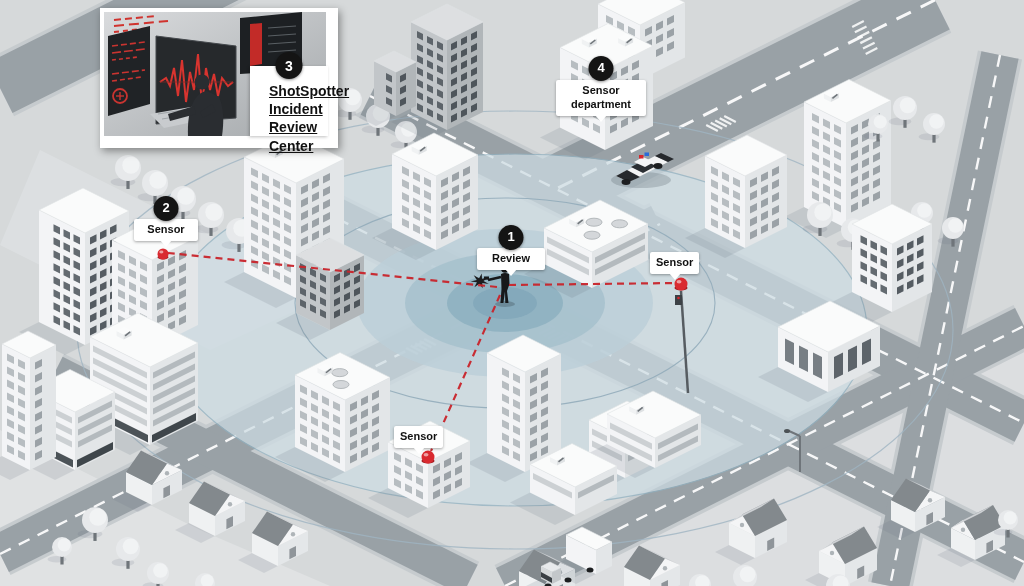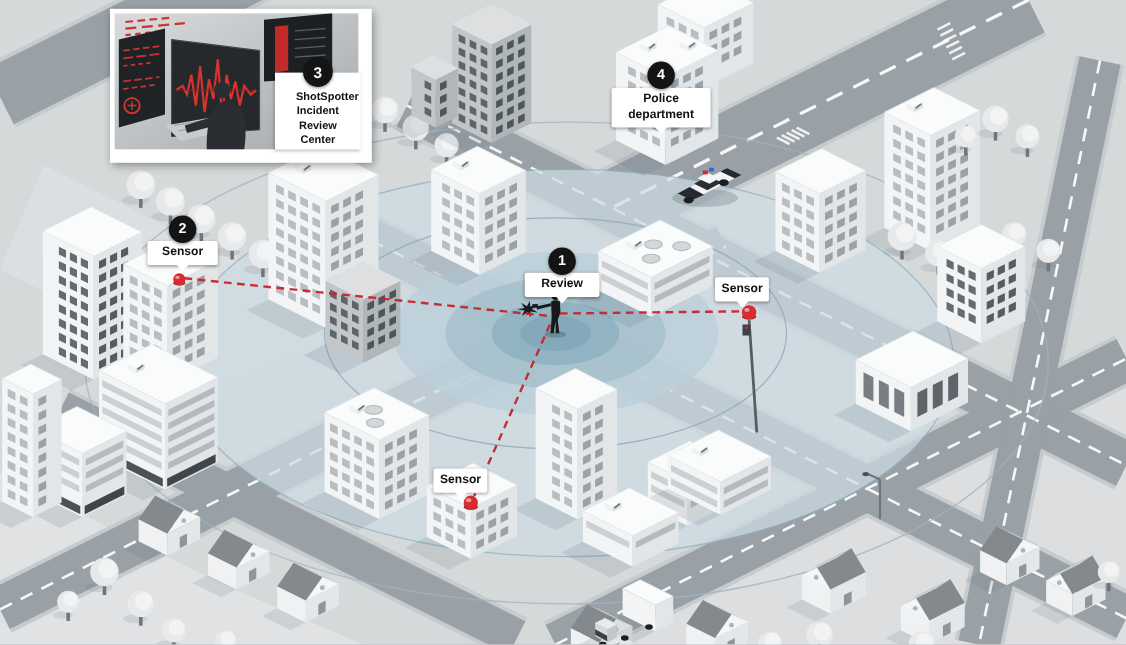--- a/index.html
+++ b/index.html
@@ -20,21 +20,21 @@
          font-weight:bold;font-size:13px;display:flex;align-items:center;justify-content:center;
          box-shadow:0 1px 3px rgba(0,0,0,.45);z-index:6;}
 
   
   .inset{position:absolute;left:100px;top:8px;width:230px;height:132px;z-index:7;
          background:#fff;padding:4px;box-shadow:2px 3px 8px rgba(0,0,0,.4);}
   .inset .scene{position:absolute;left:4px;top:4px;width:222px;height:124px;}
   .inset-card{position:absolute;left:150px;top:58px;width:78px;height:70px;background:#fff;
          z-index:8;text-align:center;box-shadow:-1px 1px 3px rgba(0,0,0,.25);}
   .inset-card .badge{top:-14px;width:27px;height:27px;font-size:14px;}
-  .inset-card-text{margin-top:16px;font-size:10px;font-weight:bold;color:#111;line-height:1.3;padding:0 19px;}
+  .inset-card-text{margin-top:16px;font-size:14px;font-weight:bold;color:#111;line-height:1.3;padding:0 19px;text-decoration:underline;}
 </style>
 </head>
 <body>
 
 <div class="stage">
 
   <svg class="city" width="1024" height="586" viewBox="0 0 1024 586">
     <g id="g-ground">
         <rect x="0" y="0" width="1024" height="586" fill="#d6d9da"></rect>
         <polygon points="40,150 330,295 210,350 0,245" fill="#dcdfe1"></polygon>
@@ -1068,21 +1068,21 @@
   </div>
 
   <div class="callout" style="left:477px;top:248px;width:56px">
     <div class="badge" style="top:-23px">1</div>
     <span>Review</span>
     <i class="tip"></i>
   </div>
 
   <div class="callout" style="left:556px;top:80px;width:78px">
     <div class="badge" style="top:-24px">4</div>
-    <span>Police department</span>
+    <span>Sensor department</span>
     <i class="tip"></i>
   </div>
 
   <div class="callout" style="left:650px;top:252px">
     <span>Sensor</span>
     <i class="tip"></i>
   </div>
 
   <div class="callout" style="left:394px;top:426px">
     <span>Sensor</span>

